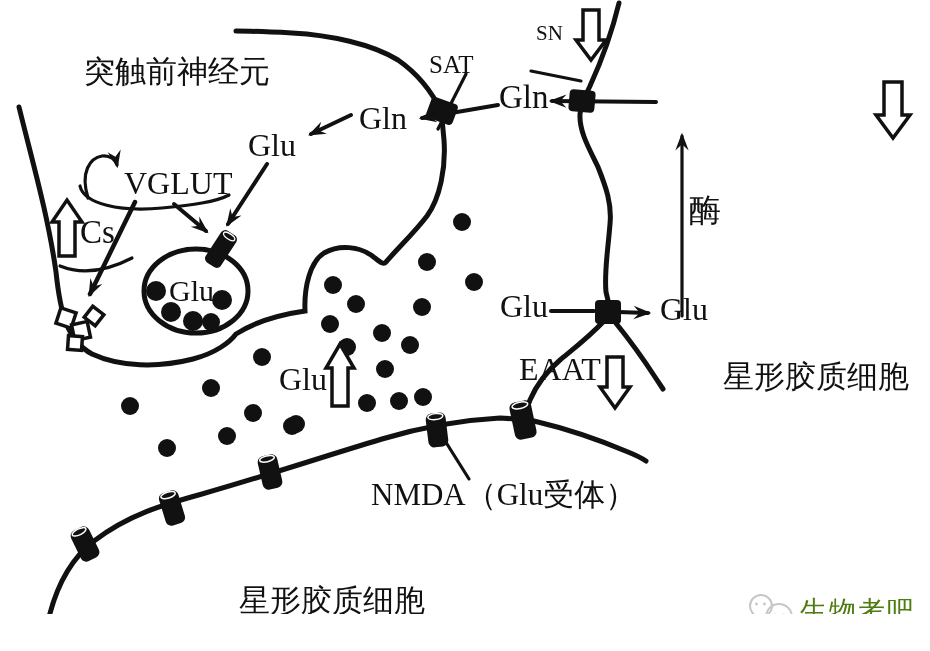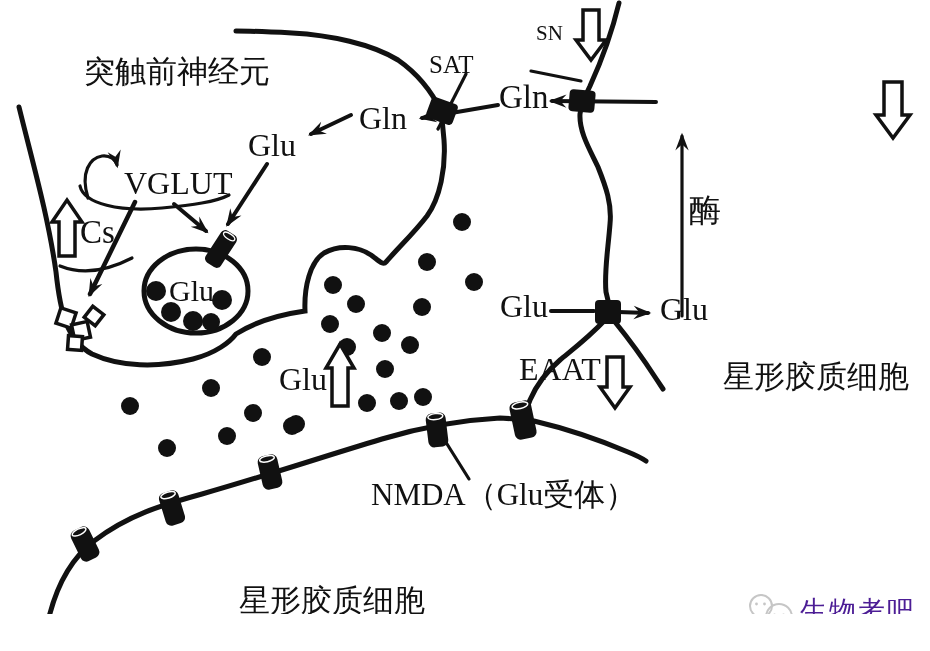--- a/index.html
+++ b/index.html
@@ -9,21 +9,21 @@
   }
   #stage svg{position:absolute;left:0;top:0;}
   .lbl{position:absolute;white-space:nowrap;line-height:1;color:#111;
        font-family:"Liberation Serif","DejaVu Serif",serif;}
   .ink{stroke:#111;fill:none;stroke-linecap:round;}
   .mem{stroke-width:5;}
   .thin{stroke-width:3.2;}
   .arrow{stroke-width:4;}
   .hollow{fill:#ffffff;stroke:#111;stroke-width:3.5;stroke-linejoin:miter;}
   .blob{fill:#111;stroke:none;}
-  .wm{color:#4c1d95;letter-spacing:2px;}
+  .wm{color:#4d7c0f;letter-spacing:2px;}
 </style>
 </head>
 <body>
 
 <div id="stage">
 
   <svg width="930" height="651" viewBox="0 0 930 651">
     <defs>
       <marker id="ah" viewBox="0 0 18 14" refX="14" refY="7" markerWidth="20" markerHeight="16" orient="auto" markerUnits="userSpaceOnUse">
         <path d="M1,1 L17,7 L1,13 L6.5,7 Z" fill="#111"></path>

